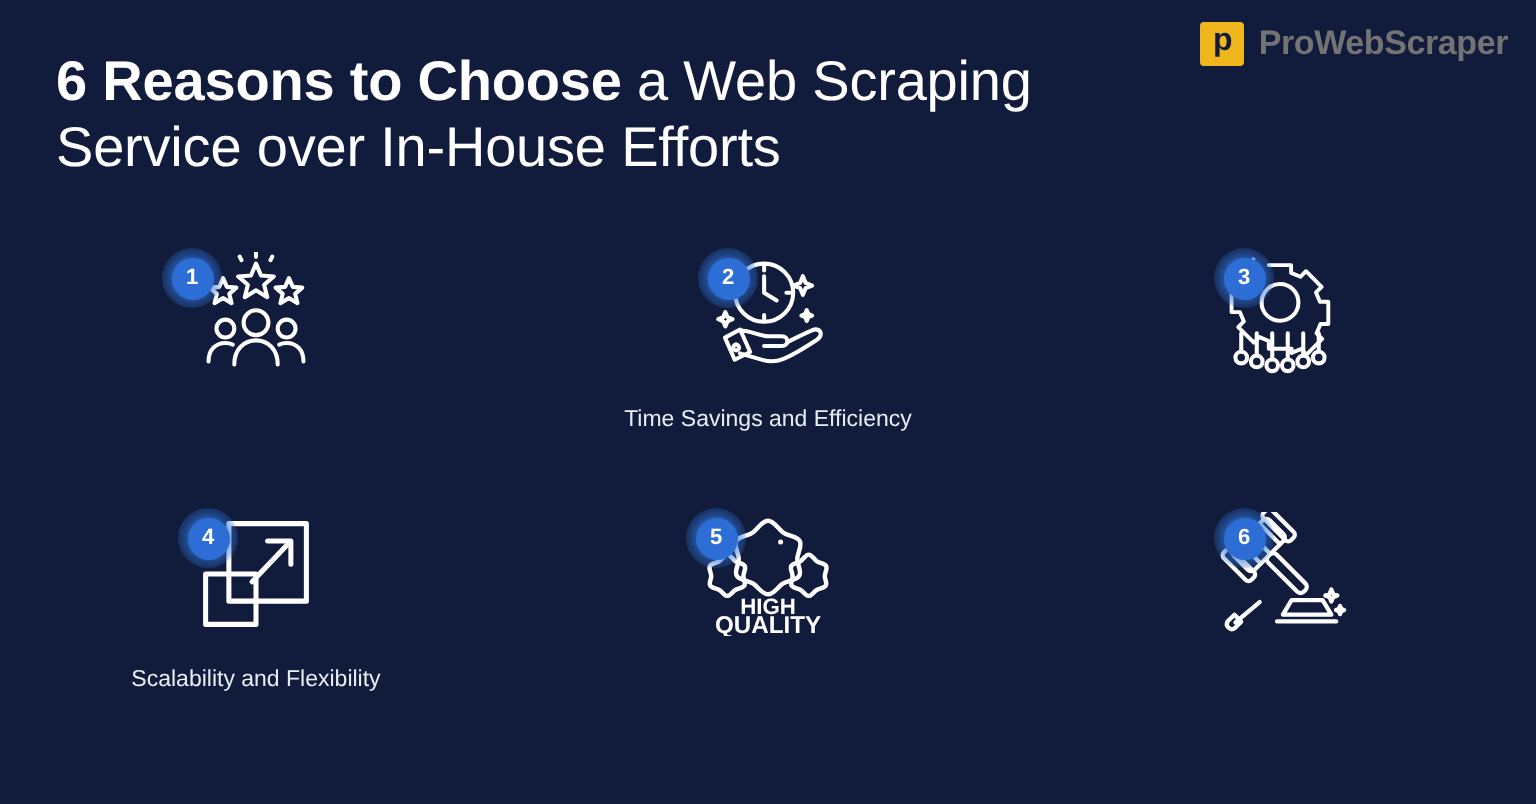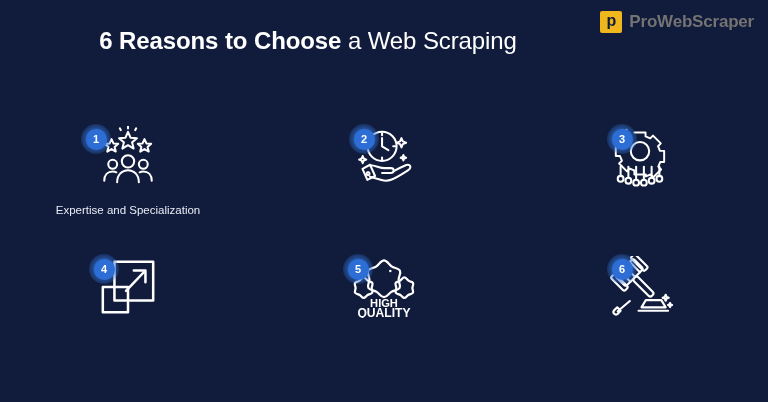--- a/index.html
+++ b/index.html
@@ -15,26 +15,25 @@
   
   .header {
     position:absolute;
     top:0; left:0; right:0;
     height:110px;
   }
   .title {
     position:absolute;
     left:28px;
     top:24px;
-    font-size:24px;
+    font-size:28px;
     line-height:33px;
     letter-spacing:-0.1px;
     color:#ffffff;
     width:560px;
-    text-align:center;
   }
   .title .strong { font-weight:bold; }
   .title .light  { font-weight:normal; }
 
   .logo {
     position:absolute;
     right:14px;
     top:11px;
     display:flex;
     align-items:center;
@@ -129,20 +128,21 @@
     white-space:pre-line;
   }
 </style>
 </head>
 <body>
 
 <div class="header">
 
   <div class="title">
     <span class="strong">6 Reasons to Choose</span><span class="light"> a Web Scraping</span><br>
+    <span class="light">Service over In-House Efforts</span>
   </div>
 
   <div class="logo">
     <div class="logo-mark">p</div>
     <div class="logo-text">ProWebScraper</div>
   </div>
 
 </div>
 
 <div class="grid">
@@ -158,41 +158,41 @@
         <path d="M49 13.5 L51 18 L55.9 18.4 L52.2 21.6 L53.4 26.4 L49 23.8 L44.6 26.4 L45.8 21.6 L42.1 18.4 L47 18 Z"></path>
         <path d="M32 2.5 V0.6 M24.5 4.2 L23.6 2.4 M39.5 4.2 L40.4 2.4"></path>
         <circle cx="32" cy="36.5" r="6.4"></circle>
         <path d="M20.8 58 C20.8 50.3 25.8 45.6 32 45.6 C38.2 45.6 43.2 50.3 43.2 58"></path>
         <circle cx="16.2" cy="39.5" r="4.6"></circle>
         <path d="M7.5 56.5 C7.5 50.6 11 47 16.2 47 C17.6 47 18.9 47.3 20 47.8"></path>
         <circle cx="47.8" cy="39.5" r="4.6"></circle>
         <path d="M56.5 56.5 C56.5 50.6 53 47 47.8 47 C46.4 47 45.1 47.3 44 47.8"></path>
       </svg>
     </div>
-    <div class="label">Expertise and Specialization</div>
   </div>
 
   <div class="cell">
     <div class="icon-wrap">
       <div class="badge b2">
         <span>2</span>
       </div>
       <svg class="icon-art wide" viewBox="0 0 70 64" fill="none" stroke="#ffffff" stroke-width="2.1" stroke-linecap="round" stroke-linejoin="round">
         <circle cx="33" cy="21" r="15"></circle>
         <path d="M33 12.5 V21 L39.5 25"></path>
         <path d="M33 7.5 v2 M33 32.5 v2 M46.5 21 h-2 M21.5 21 h-2"></path>
         <path d="M21 40.5 C26 40.5 30.5 43.5 35.5 43.5 L42 43.5 C44 43.5 45 44.6 45 46 C45 47.4 44 48.5 42 48.5 L33 48.5"></path>
         <path d="M45 46.5 C49.5 44.2 54.5 41.8 58 40.3 C60.4 39.3 62.4 40.6 62.2 42.6 C62.1 43.7 61.4 44.6 60 45.5 C54 49.4 48.5 53 43 55.2 C39.5 56.6 36 56.8 32.5 55.8 L20.5 52.3"></path>
         <path d="M20.6 40 L12.8 44.2 L17.8 55.6 L25.8 51.6 Z"></path>
         <path d="M18.5 47.8 a1.5 1.5 0 1 0 0.1 0"></path>
         <path d="M53 12.5 l1.4 3.4 l3.4 1.4 l-3.4 1.4 l-1.4 3.4 l-1.4 -3.4 l-3.4 -1.4 l3.4 -1.4 Z"></path>
         <path d="M13 31 l1.1 2.6 l2.6 1.1 l-2.6 1.1 l-1.1 2.6 l-1.1 -2.6 l-2.6 -1.1 l2.6 -1.1 Z"></path>
         <path d="M55 30 l0.8 2 l2 0.8 l-2 0.8 l-0.8 2 l-0.8 -2 l-2 -0.8 l2 -0.8 Z"></path>
       </svg>
     </div>
+    <div class="label">Time Savings and Efficiency</div>
   </div>
 
   <div class="cell">
     <div class="icon-wrap">
       <div class="badge b3">
         <span>3</span>
       </div>
       <svg class="icon-art" viewBox="0 0 64 64" fill="none" stroke="#ffffff" stroke-width="2.1" stroke-linecap="round" stroke-linejoin="round">
         <path d="M26 6 h12 v4.2 l5 2.1 l3 -3 l8.4 8.4 l-3 3 l2.1 5 H58 v12 H53.8 l-2.1 5 l3 3 l-8.4 8.4 l-3 -3 l-5 2.1 V51 H26 v-4.2 l-5 -2.1 l-3 3 L9.6 39.3 l3 -3 l-2.1 -5 H6 v-12 h4.2 l2.1 -5 l-3 -3 L17.7 2.9" transform="translate(0,1) scale(0.96) translate(1.3,0)"></path>
         <circle cx="32" cy="26" r="9.5"></circle>
@@ -217,20 +217,21 @@
       <div class="badge b4">
         <span>4</span>
       </div>
       <svg class="icon-art" viewBox="0 0 64 64" fill="none" stroke="#ffffff" stroke-width="2.6" stroke-linecap="round" stroke-linejoin="round">
         <rect x="18" y="6" width="40" height="40"></rect>
         <rect x="6" y="32" width="26" height="26"></rect>
         <path d="M30 36 L49 16"></path>
         <path d="M38 15 H50 V27"></path>
       </svg>
     </div>
+    <div class="label">Scalability and Flexibility</div>
   </div>
 
   <div class="cell">
     <div class="icon-wrap">
       <div class="badge b5">
         <span>5</span>
       </div>
       <svg class="icon-art wide" viewBox="0 0 70 64" fill="none">
         <g stroke="#ffffff" stroke-width="2.3" stroke-linejoin="round" stroke-linecap="round" fill="none">
           <path d="M35 4.5 C38 4.5 40 8.5 42.8 10.6 C45.6 12.7 50 12.3 51.4 15 C52.8 17.7 50.1 21.1 50.1 24.3 C50.1 27.5 52.6 30.5 51.1 33 C49.6 35.5 45.4 35.1 42.6 37 C39.8 38.9 38 42.5 35 42.5 C32 42.5 30.2 38.9 27.4 37 C24.6 35.1 20.4 35.5 18.9 33 C17.4 30.5 19.9 27.5 19.9 24.3 C19.9 21.1 17.2 17.7 18.6 15 C20 12.3 24.4 12.7 27.2 10.6 C30 8.5 32 4.5 35 4.5 Z"></path>

